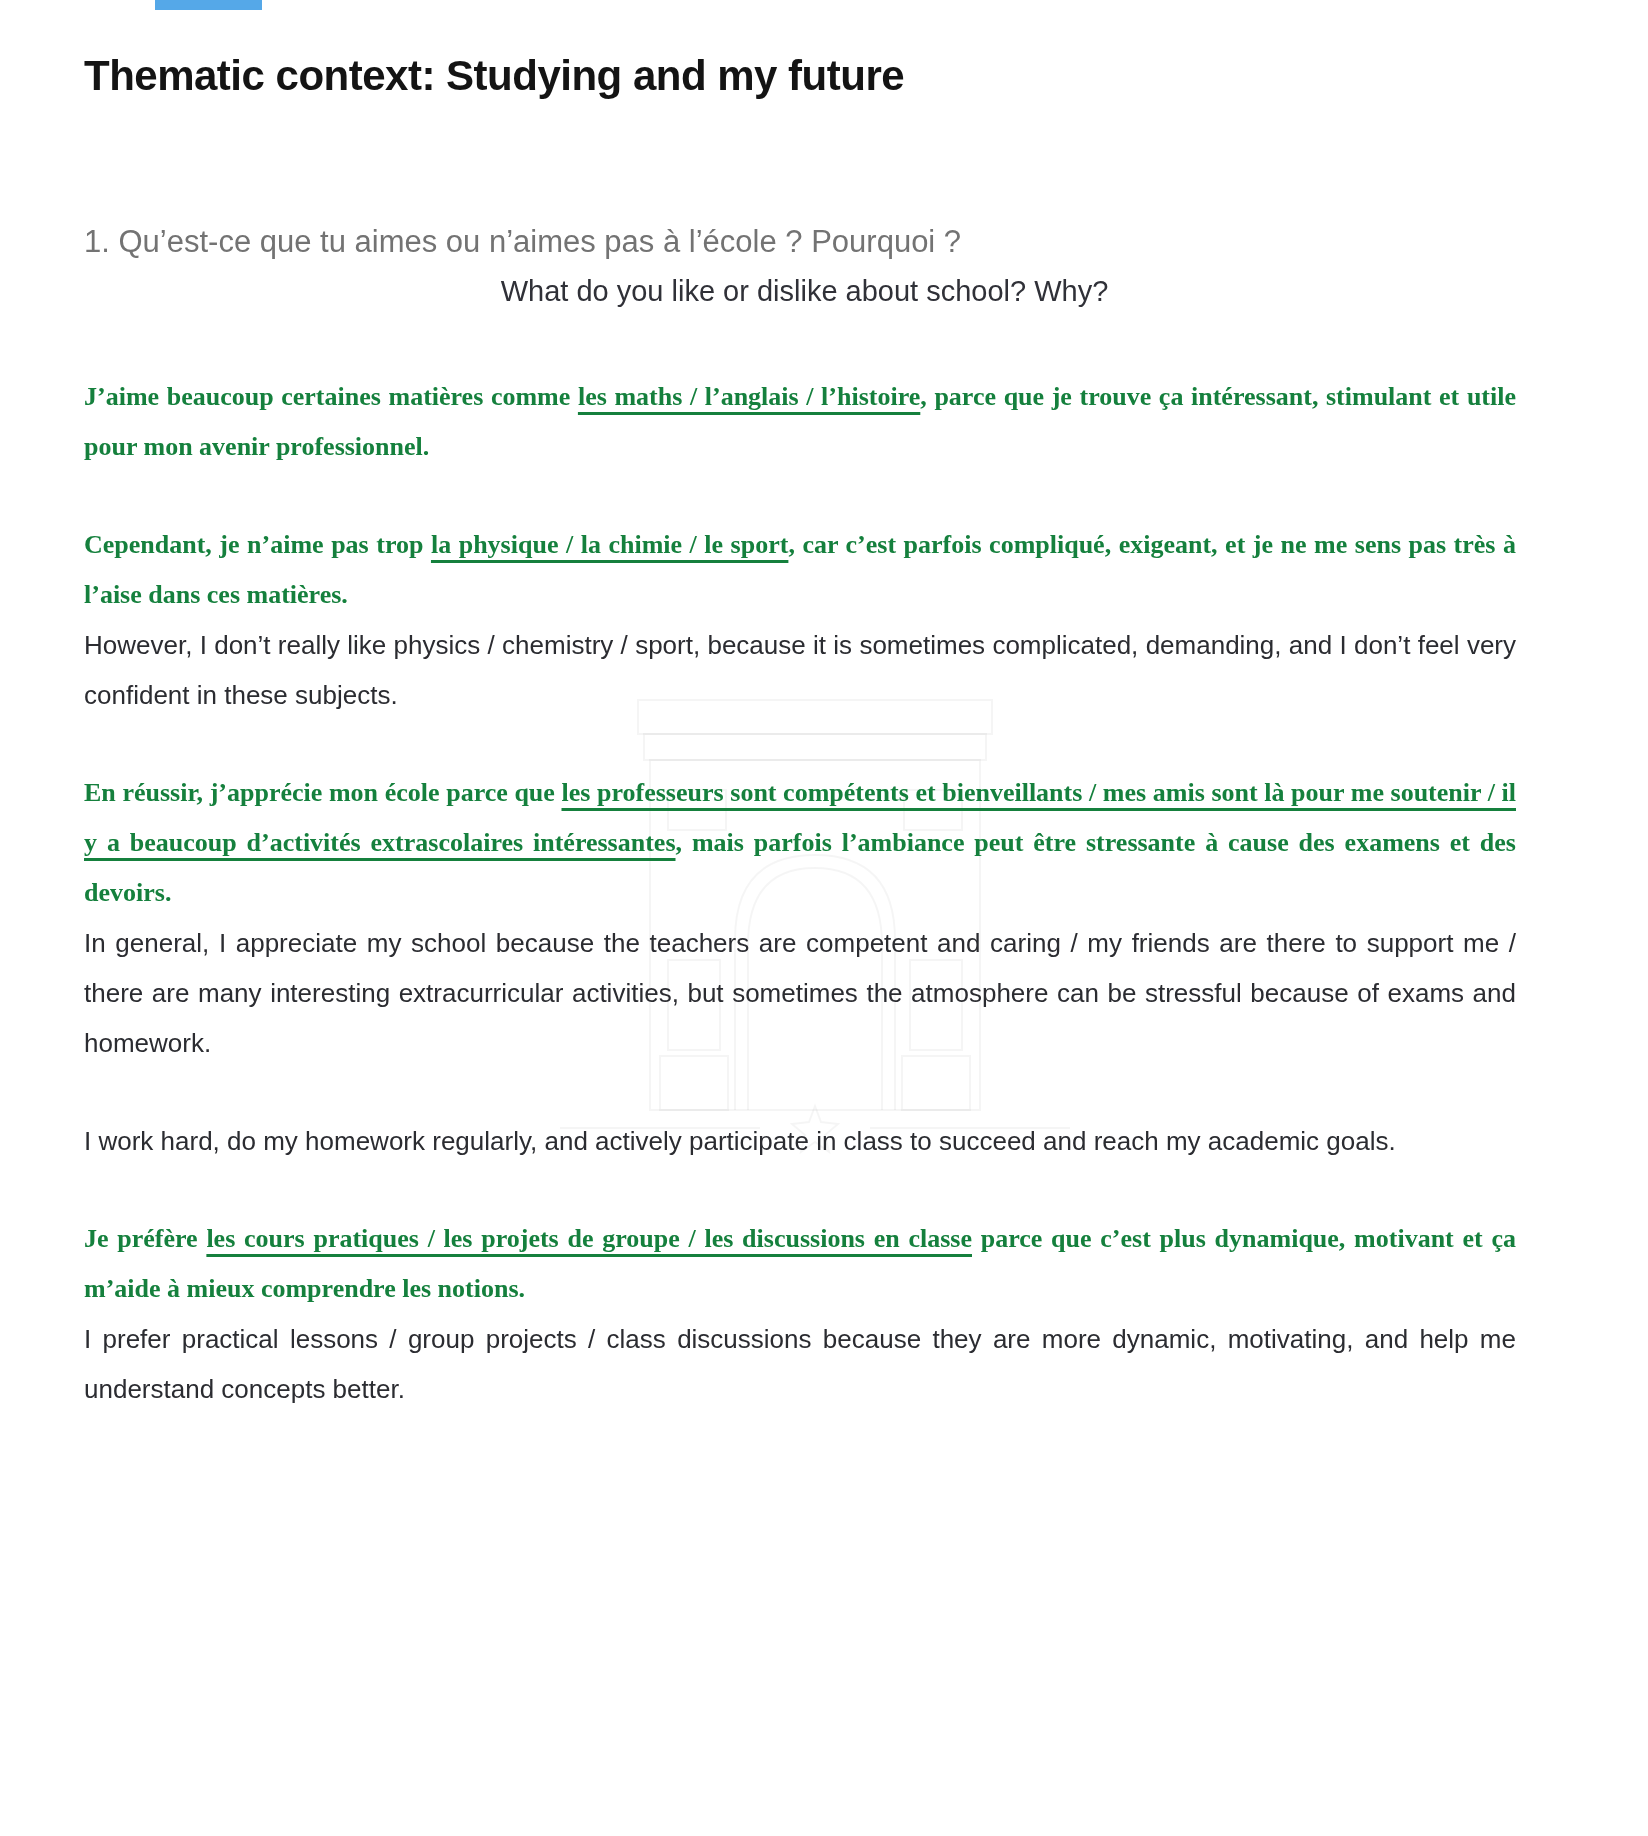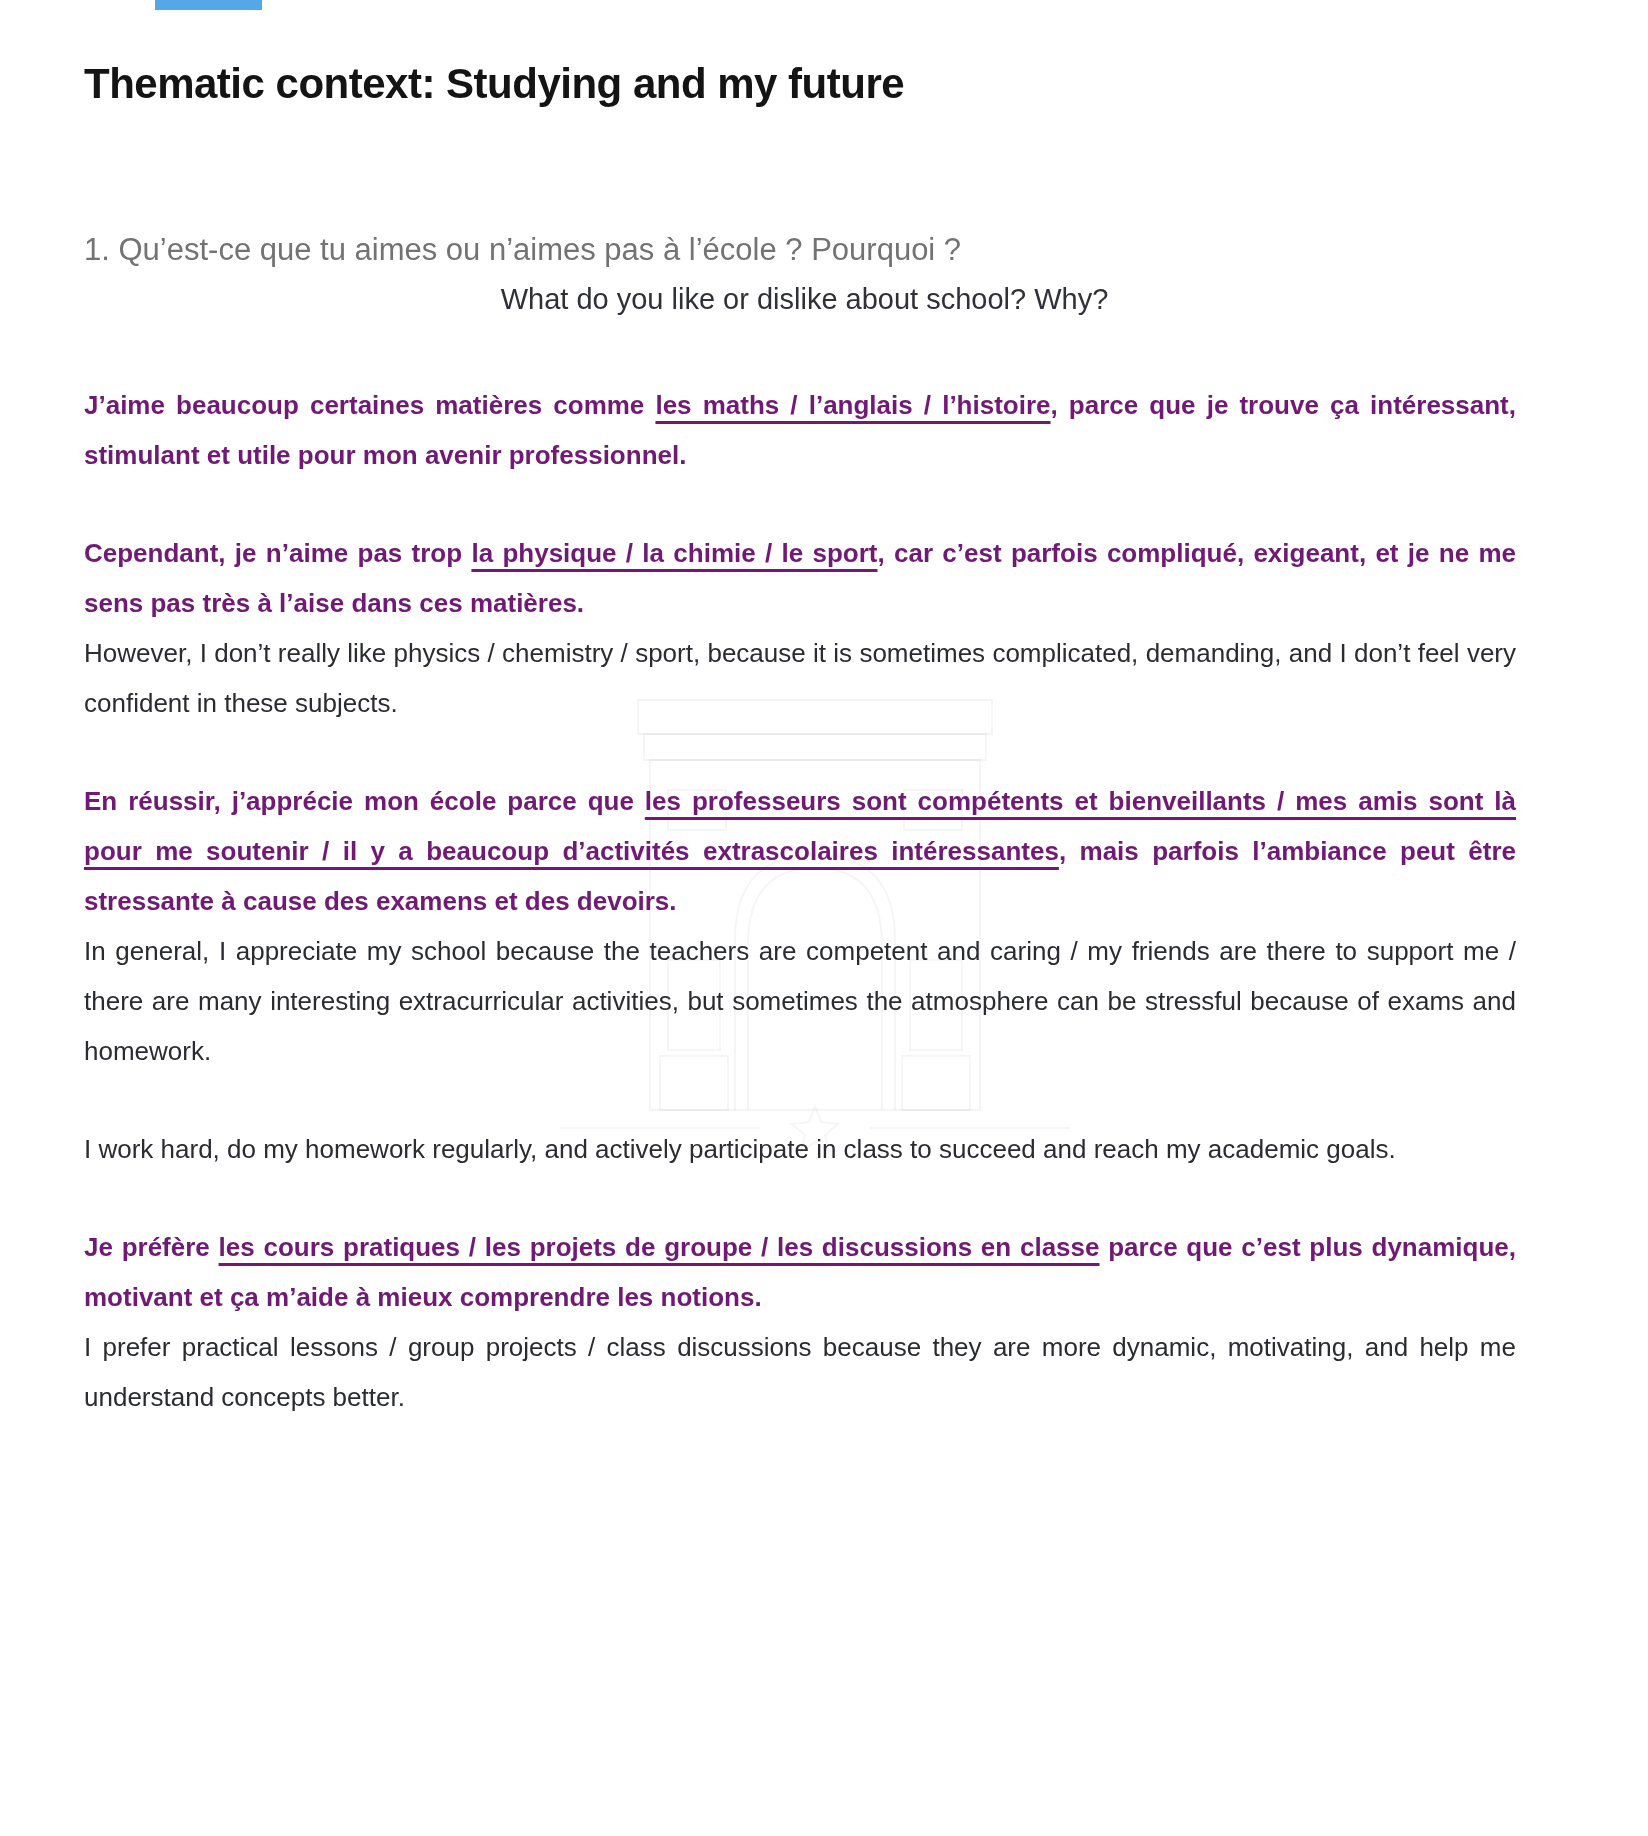--- a/index.html
+++ b/index.html
@@ -26,21 +26,21 @@
     left: 0;
     top: 0;
     width: 1648px;
     height: 1836px;
     z-index: 0;
     pointer-events: none;
   }
   .content {
     position: absolute;
     left: 84px;
-    top: 8px;
+    top: 0;
     width: 1432px;
     z-index: 1;
   }
   .doc-title {
     margin: 0;
     padding-top: 52px;
     font-size: 42px;
     line-height: 48px;
     font-weight: 800;
     letter-spacing: -0.5px;
@@ -72,21 +72,22 @@
     margin: 0 0 48px 0;
   }
   .answer-pair p {
     margin: 0;
     font-size: 26px;
     line-height: 50px;
     text-align: justify;
   }
   .french-text {
     font-weight: 700;
-    color: #701a75;
+    color: #15803d;
+    font-family: Liberation Serif, serif;
   }
   .english-text {
     font-weight: 400;
     color: #2b2c31;
   }
   .french-text .u {
     text-decoration: underline;
     text-decoration-thickness: 2.5px;
     text-underline-offset: 7px;
   }

